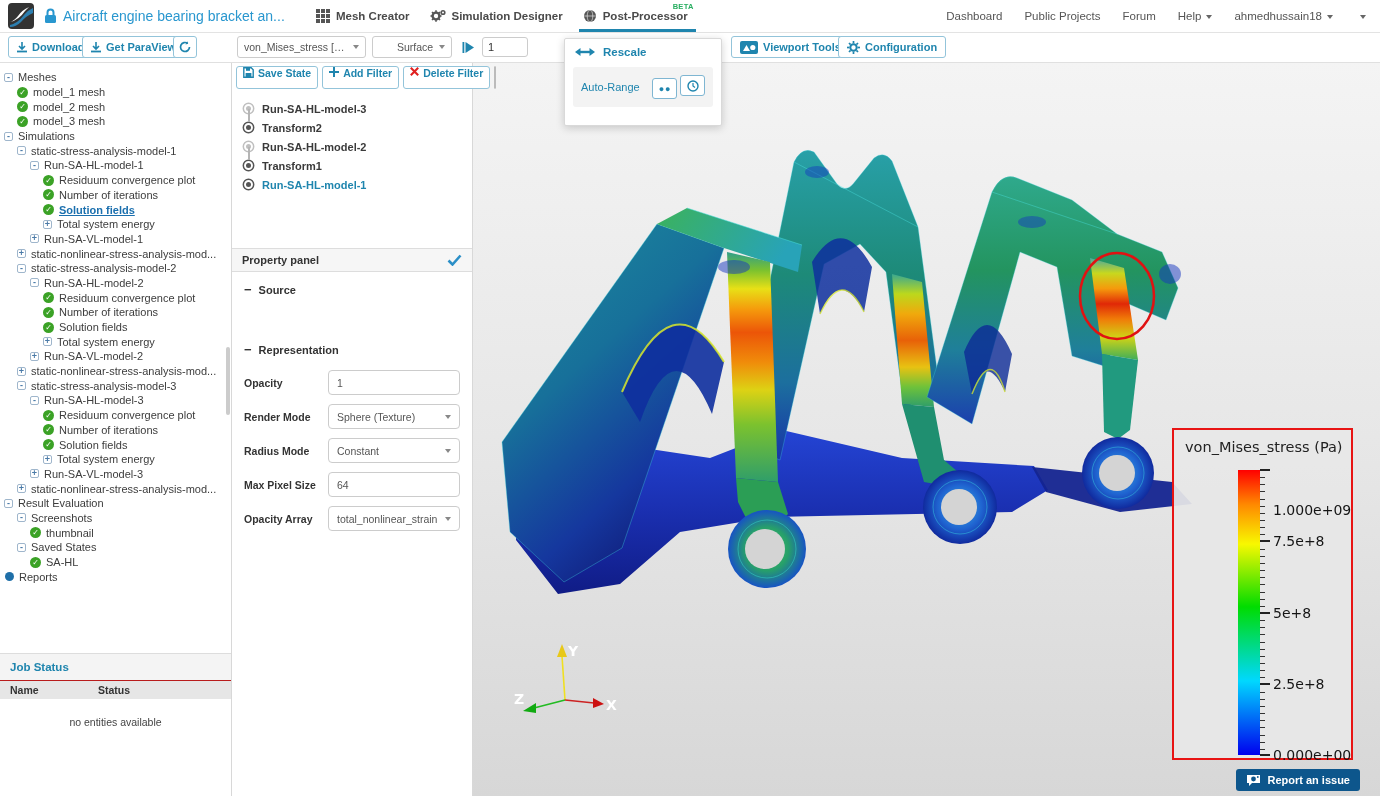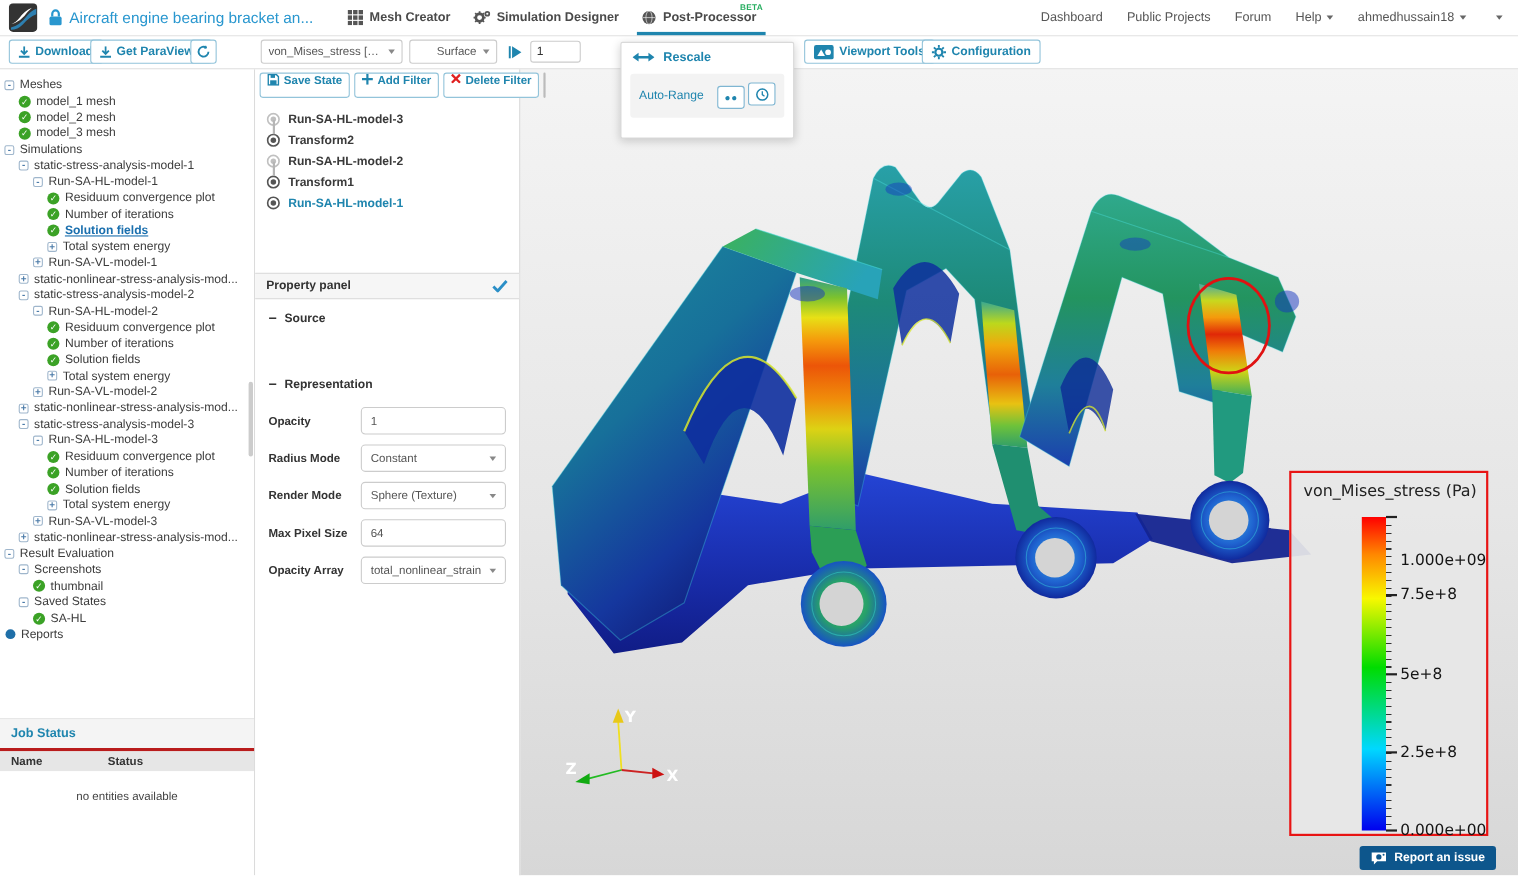--- a/index.html
+++ b/index.html
@@ -41,21 +41,21 @@
   #tree{position:absolute;top:8px;left:0;right:3px;}
   .trow{display:flex;align-items:center;gap:5px;height:14.7px;font-size:11px;color:#3c3c3c;cursor:pointer;white-space:nowrap;overflow:hidden;}
   .texp{width:9px;height:9px;border:1px solid #9fb6cc;border-radius:2px;color:#4a7aa8;font-size:9px;line-height:6px;text-align:center;flex:none;box-sizing:border-box;background:#fff;font-weight:700;}
   .tcheck{width:11px;height:11px;border-radius:50%;background:#3BA226;color:#fff;font-size:8px;line-height:11px;text-align:center;flex:none;font-family:"DejaVu Sans",sans-serif;}
   .tdot{width:9px;height:9px;border-radius:50%;background:#1F6FA8;flex:none;margin-left:1px;}
   .trow.sel .tlabel{color:#1a6fae;font-weight:700;text-decoration:underline;}
   .scrollthumb{position:absolute;right:1px;top:285px;width:4px;height:68px;background:#ccc;border-radius:2px;}
 
   
   #jobstatus{position:absolute;left:0;right:0;top:591px;border-top:1px solid #ddd;}
-  .js-title{height:26px;line-height:26px;padding-left:10px;font-size:11.5px;font-weight:700;color:#1F85AE;background:#f4f4f4;border-bottom:3px solid #b91c1c;}
+  .js-title{height:26px;line-height:26px;padding-left:10px;font-size:11.5px;font-weight:700;color:#1F85AE;background:#f4f4f4;border-bottom:1px solid #b91c1c;}
   .js-head{display:flex;background:#e6e6e6;font-size:10.5px;font-weight:700;color:#333;padding:3px 10px;}
   .js-head .c1{flex:0 0 88px;}
   .js-empty{text-align:center;font-size:10.5px;color:#444;margin-top:17px;}
 
   
   #pcol{position:absolute;left:232px;top:62px;width:240px;bottom:0;background:#fff;border-right:1px solid #d8d8d8;z-index:4;}
   .pbtns{display:flex;gap:4px;padding:4px;align-items:center;}
   .pbtn{display:inline-flex;gap:4px;border:1px solid #93c4da;color:#1F85AE;border-radius:3px;font-size:10.5px;font-weight:700;
         padding:0 6px;height:21px;background:#fff;cursor:pointer;white-space:nowrap;}
   .swatch{width:11px;height:21px;border:1px solid #bbb;border-radius:2px;
@@ -496,30 +496,30 @@
         <span>Representation</span>
       </div>
       <div id="pfields">
           <div class="pfield">
             <label>Opacity</label>
             <div class="pf-ctl">
               <span>1</span>
             </div>
           </div>
           <div class="pfield">
-            <label>Radius Mode</label>
+            <label>Render Mode</label>
             <div class="pf-ctl">
-              <span>Constant</span>
+              <span>Sphere (Texture)</span>
               <span class="sel-caret"></span>
             </div>
           </div>
           <div class="pfield">
-            <label>Render Mode</label>
+            <label>Radius Mode</label>
             <div class="pf-ctl">
-              <span>Sphere (Texture)</span>
+              <span>Constant</span>
               <span class="sel-caret"></span>
             </div>
           </div>
           <div class="pfield">
             <label>Max Pixel Size</label>
             <div class="pf-ctl">
               <span>64</span>
             </div>
           </div>
           <div class="pfield">

